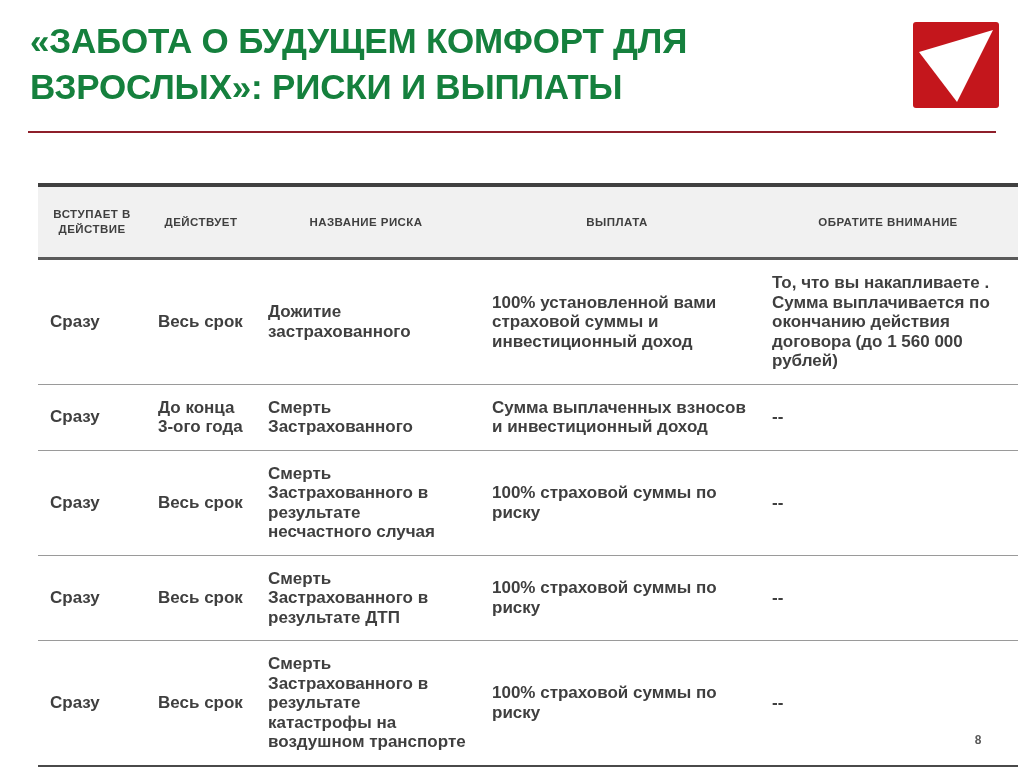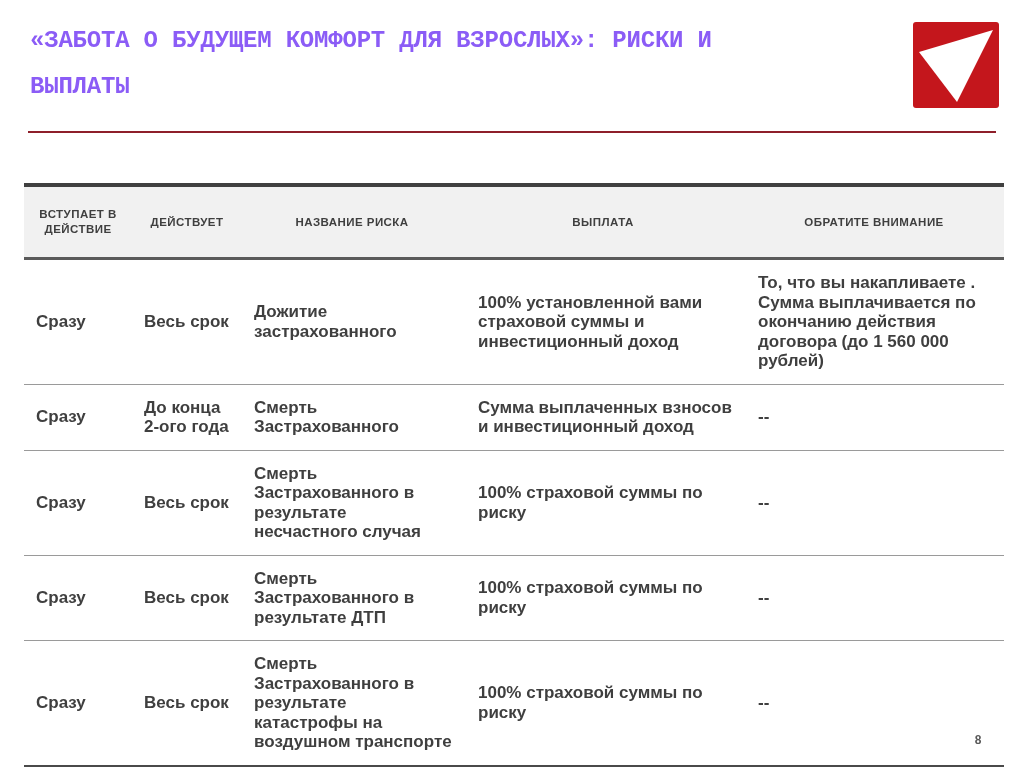--- a/index.html
+++ b/index.html
@@ -21,27 +21,26 @@
     position: absolute;
     left: 0; top: 0;
     width: 1024px;
     height: 134px;
   }
   #page-title {
     position: absolute;
     left: 30px;
     top: 18px;
     width: 760px;
-    font-size: 24px;
+    font-size: 35px;
     font-weight: bold;
     line-height: 46px;
     letter-spacing: -0.2px;
-    color: #8b5cf6;
+    color: #15803d;
     text-transform: uppercase;
-    font-family: Liberation Mono, monospace;
   }
   #logo {
     position: absolute;
     left: 913px;
     top: 22px;
     width: 86px;
     height: 86px;
   }
   #logo svg { display: block; }
   #title-rule {
@@ -49,21 +48,21 @@
     left: 28px;
     top: 131px;
     width: 968px;
     height: 2px;
     background: #8e1f2a;
   }
 
   
   #risk-table {
     position: absolute;
-    left: 24px;
+    left: 38px;
     top: 183px;
     width: 980px;
     border-collapse: collapse;
     table-layout: fixed;
   }
   #risk-table colgroup .c1 { width: 108px; }
   #risk-table colgroup .c2 { width: 110px; }
   #risk-table colgroup .c3 { width: 220px; }
   #risk-table colgroup .c4 { width: 282px; }
   #risk-table colgroup .c5 { width: 260px; }
@@ -174,21 +173,21 @@
   <tbody>
     <tr>
       <td class="col-when">Сразу</td>
       <td class="col-period">Весь срок</td>
       <td class="col-risk">Дожитие застрахованного</td>
       <td class="col-payout">100% установленной вами страховой суммы и инвестиционный доход</td>
       <td class="col-note">То, что вы накапливаете . Сумма выплачивается по окончанию действия договора (до 1 560 000 рублей)</td>
     </tr>
     <tr>
       <td class="col-when">Сразу</td>
-      <td class="col-period">До конца 2-ого года</td>
+      <td class="col-period">До конца 3-ого года</td>
       <td class="col-risk">Смерть Застрахованного</td>
       <td class="col-payout">Сумма выплаченных взносов и инвестиционный доход</td>
       <td class="col-note">--</td>
     </tr>
     <tr>
       <td class="col-when">Сразу</td>
       <td class="col-period">Весь срок</td>
       <td class="col-risk">Смерть Застрахованного в результате несчастного случая</td>
       <td class="col-payout">100% страховой суммы по риску</td>
       <td class="col-note">--</td>

